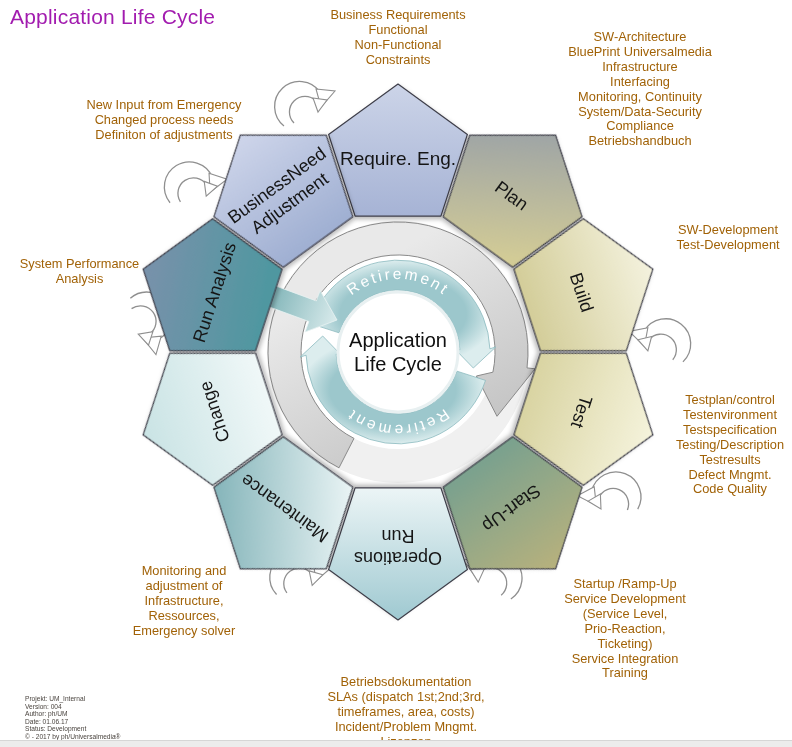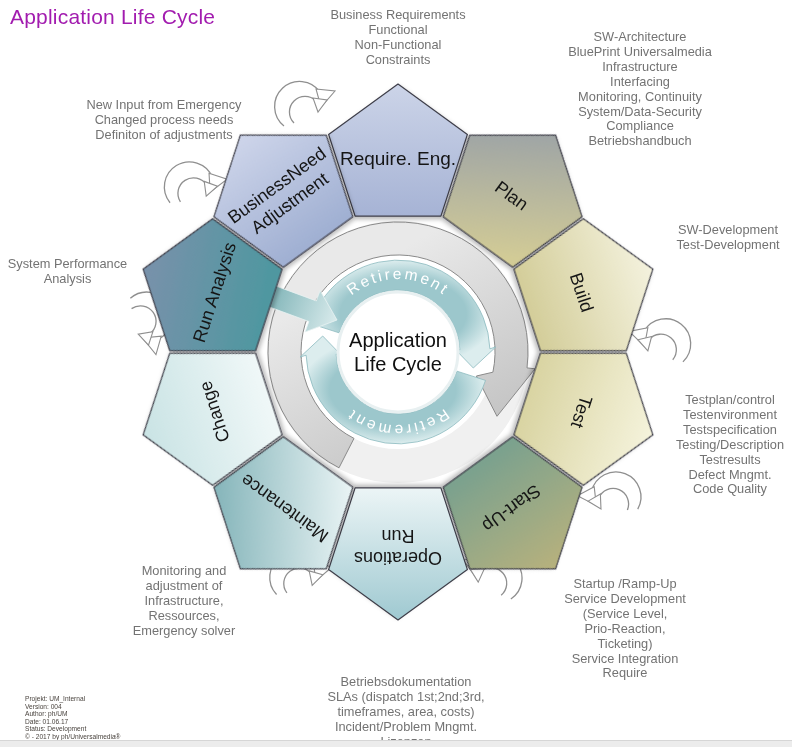--- a/index.html
+++ b/index.html
@@ -1,21 +1,21 @@
 <!DOCTYPE html>
 <html><head>
 <meta charset="utf-8">
 <style>
   html,body{margin:0;padding:0}
   body{
     width:792px;height:747px;position:relative;background:#ffffff;
     font-family:"Liberation Sans", sans-serif;overflow:hidden;
   }
   #title{position:absolute;left:10px;top:5px;font-size:21px;color:#a21caf;letter-spacing:.2px}
-  .ann{position:absolute;font-size:12.8px;line-height:1.165;color:#737373;
+  .ann{position:absolute;font-size:12.8px;line-height:1.165;color:#a16207;
        white-space:pre-line;text-align:center}
   #svgwrap{position:absolute;left:0;top:0;width:792px;height:747px}
   .plabel{font-size:18px;fill:#151515}
   .plabel-lg{font-size:19px;fill:#151515}
   .ringtxt{font-size:15.5px;fill:#ffffff;letter-spacing:2.5px}
   .ctr{font-size:20px;fill:#101010}
   #footer{position:absolute;left:25px;top:695px;font-size:6.6px;color:#4a443f}
   #footer div{line-height:7.6px;white-space:pre}
   #bottom-strip{position:absolute;left:0;top:740px;width:792px;height:7px;
        background:#ececec;border-top:1px solid #d6d6d6}
@@ -192,33 +192,33 @@
 Testing/Description
 Testresults
 Defect Mngmt.
 Code Quality</div>
 <div class="ann" style="left:525px;top:577px;width:200px">Startup /Ramp-Up
 Service Development
 (Service Level,
 Prio-Reaction,
 Ticketing)
 Service Integration
-Require</div>
+Training</div>
 <div class="ann" style="left:306px;top:675px;width:200px">Betriebsdokumentation
 SLAs (dispatch 1st;2nd;3rd,
 timeframes, area, costs)
 Incident/Problem Mngmt.
 Lizenzen
 Release Mngmt.</div>
 <div class="ann" style="left:84px;top:564px;width:200px">Monitoring and
 adjustment of
 Infrastructure,
 Ressources,
 Emergency solver</div>
-<div class="ann" style="left:0px;top:257px;width:135px">System Performance
+<div class="ann" style="left:12px;top:257px;width:135px">System Performance
 Analysis</div>
 <div class="ann" style="left:64px;top:98px;width:200px">New Input from Emergency
 Changed process needs
 Definiton of adjustments</div>
 
 <div id="footer">
   <div>Projekt: UM_Internal</div>
   <div>Version: 004</div>
   <div>Author: ph/UM</div>
   <div>Date: 01.06.17</div>

